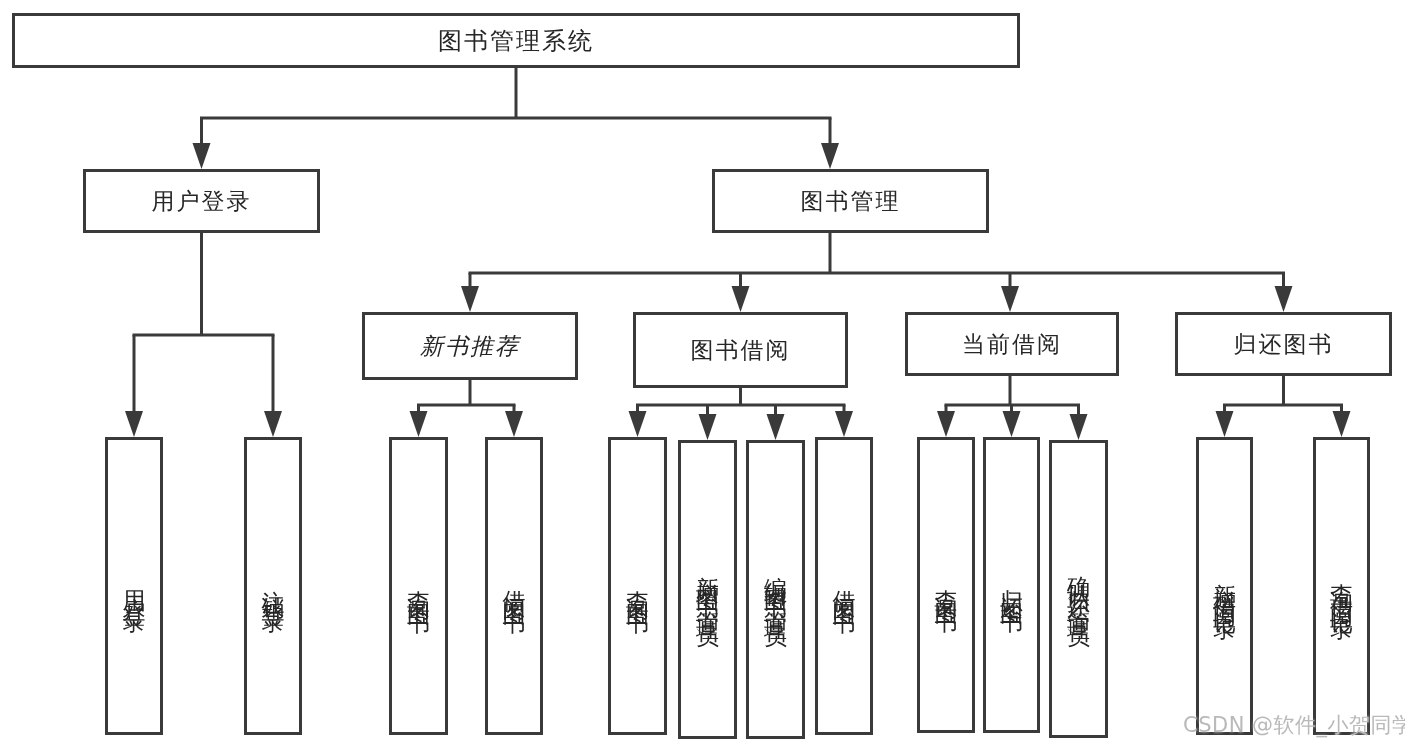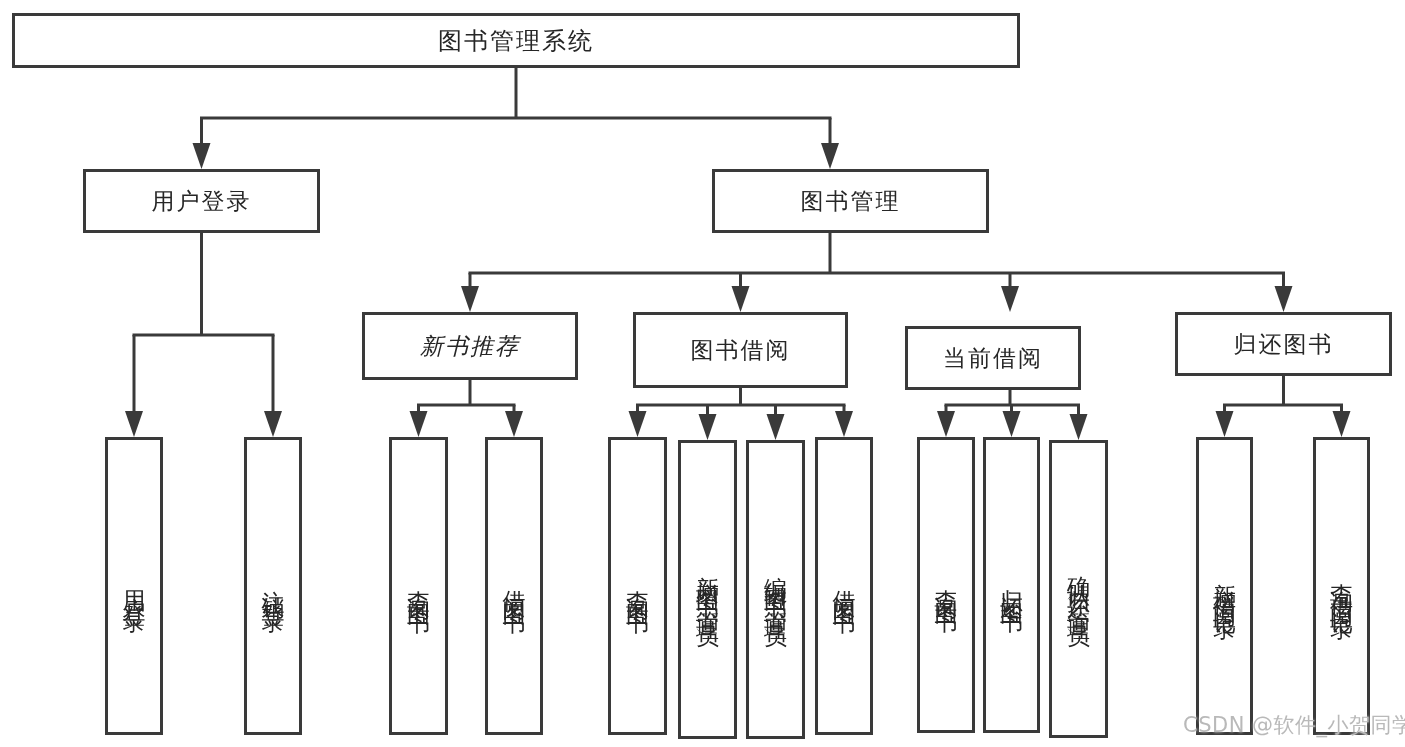--- a/index.html
+++ b/index.html
@@ -25,21 +25,21 @@
   .box-h{font-size:23px;letter-spacing:2px;white-space:nowrap;}
   .vlbl{
     writing-mode:vertical-rl;text-orientation:mixed;
     font-size:23px;letter-spacing:7px;line-height:1;
   }
   #n-root{left:12px;top:13px;width:1008px;height:55px;font-size:24px;}
   #n-login{left:83px;top:169px;width:237px;height:64px;}
   #n-mgmt{left:712px;top:169px;width:277px;height:64px;}
   #n-rec{left:362px;top:312px;width:216px;height:68px;font-style:italic;}
   #n-bor{left:633px;top:312px;width:215px;height:76px;}
-  #n-cur{left:905px;top:312px;width:176px;height:64px;margin-top:14px;}
+  #n-cur{left:905px;top:312px;width:214px;height:64px;}
   #n-hist{left:1175px;top:312px;width:217px;height:64px;}
   #n-leaf-login{left:105px;top:437px;width:58px;height:298px;}
   #n-leaf-logout{left:244px;top:437px;width:58px;height:298px;}
   #n-leaf-rec-query{left:389px;top:437px;width:59px;height:298px;}
   #n-leaf-rec-borrow{left:485px;top:437px;width:58px;height:298px;}
   #n-leaf-bor-query{left:608px;top:437px;width:59px;height:298px;}
   #n-leaf-bor-add{left:678px;top:440px;width:59px;height:299px;}
   #n-leaf-bor-edit{left:746px;top:440px;width:59px;height:299px;}
   #n-leaf-bor-borrow{left:815px;top:437px;width:58px;height:298px;}
   #n-leaf-cur-query{left:917px;top:437px;width:58px;height:296px;}

